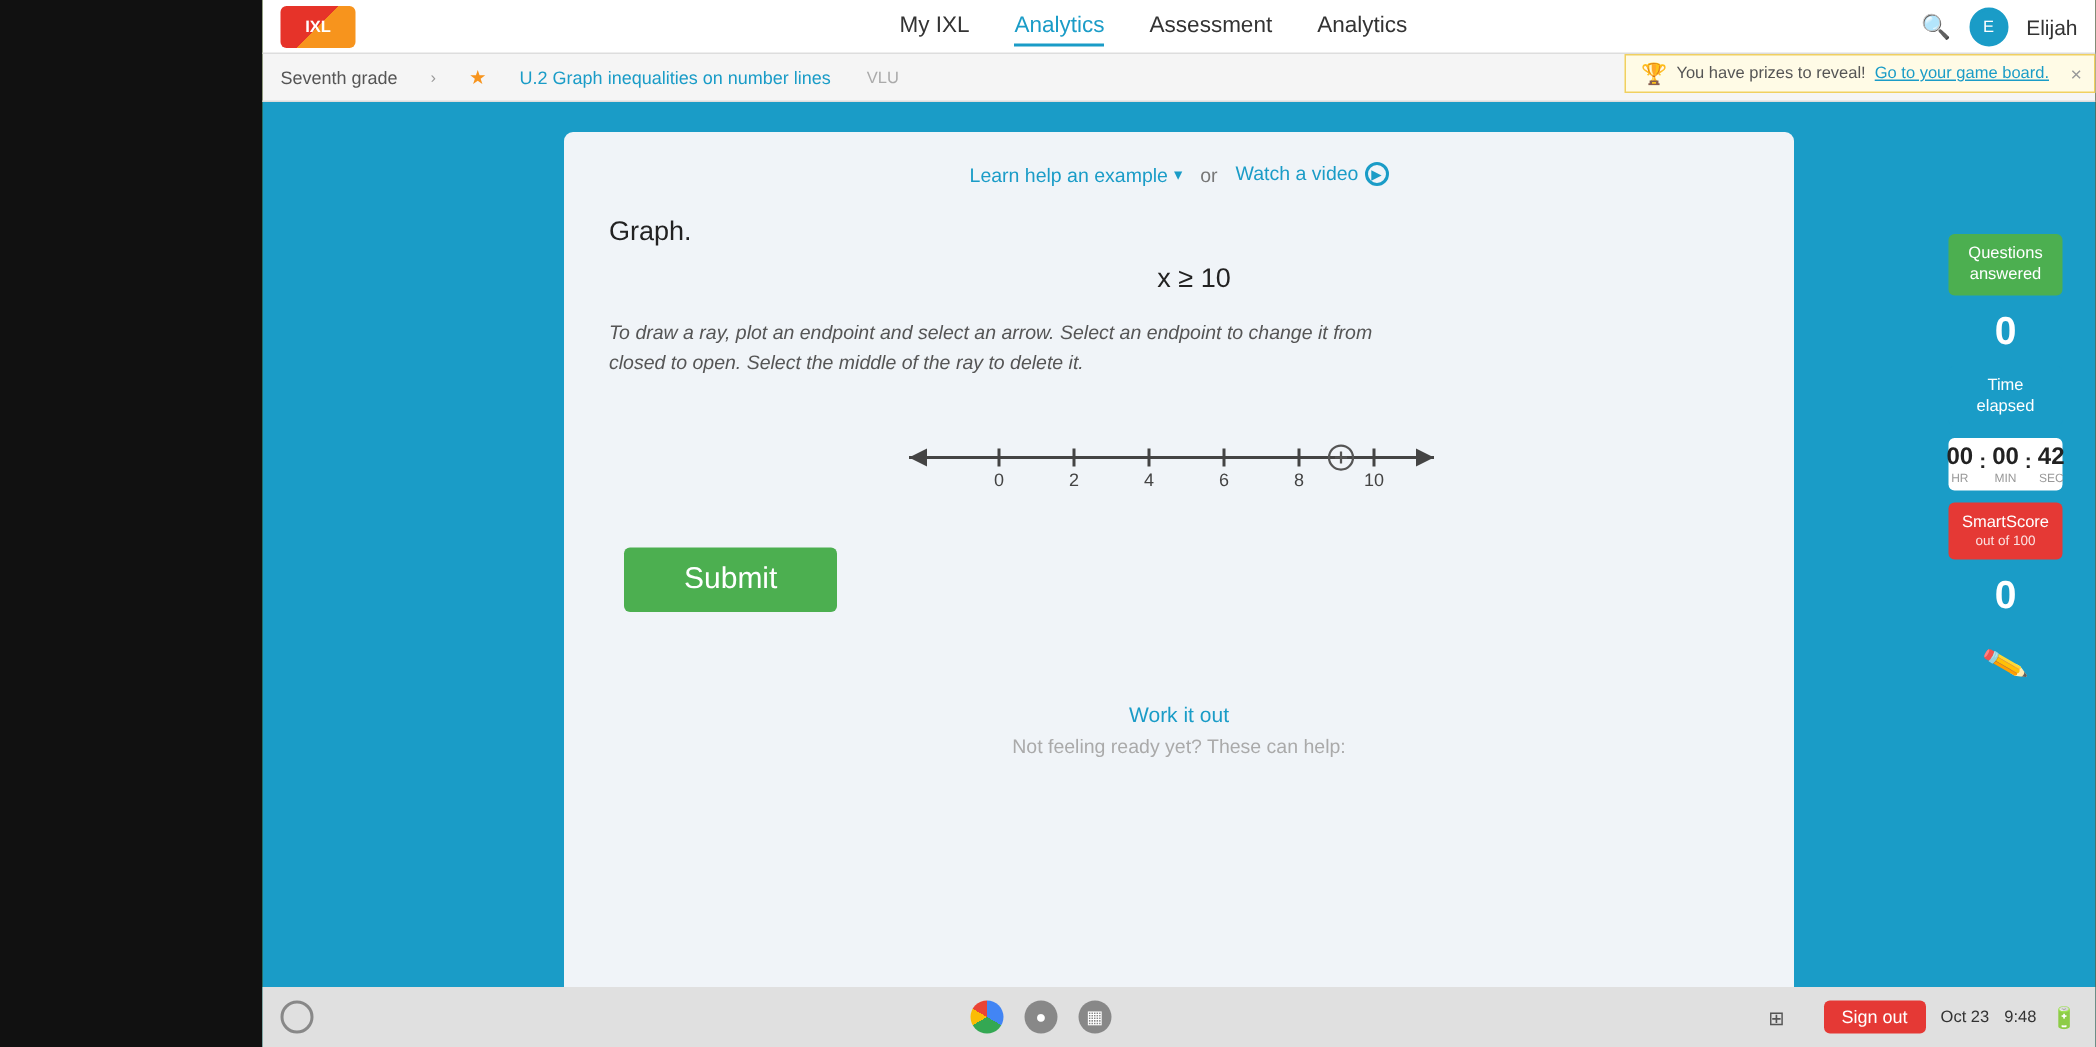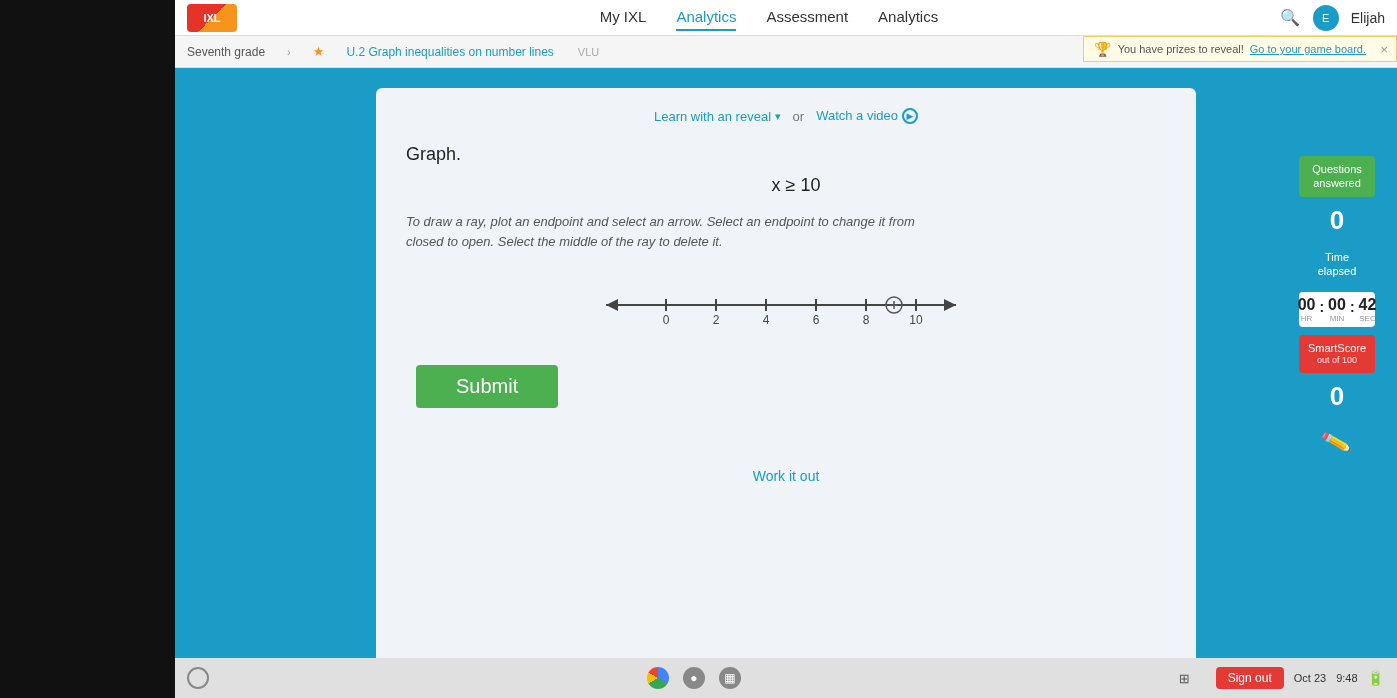--- a/index.html
+++ b/index.html
@@ -483,21 +483,21 @@
     <span class="prize-close">×</span>
   </div>
 
   <div class="content-area">
 
     <div class="question-card">
 
       
       <div class="learn-bar">
         <span class="learn-link">
-          <span>Learn with an reveal</span>
+          <span>Learn help an example</span>
           <span class="learn-chevron">▾</span>
         </span>
         <span class="learn-or">or</span>
         <span class="watch-link">
           <span>Watch a video</span>
           <span class="watch-circle">▶</span>
         </span>
       </div>
 
       
@@ -545,20 +545,21 @@
           <line x1="308" y1="21" x2="308" y2="29" stroke="#555" stroke-width="1.5"></line>
         </svg>
       </div>
 
       
       <button class="submit-btn">Submit</button>
 
       
       <div class="work-it-out">
         <div class="work-title">Work it out</div>
+        <div class="work-subtitle">Not feeling ready yet? These can help:</div>
       </div>
 
     </div>
 
     <div class="right-sidebar">
 
       <div class="sidebar-questions-btn">
         <span>Questions answered</span>
       </div>
 

